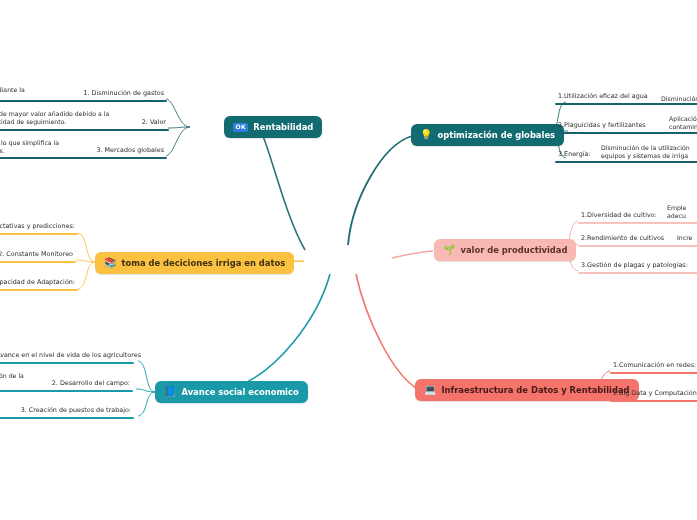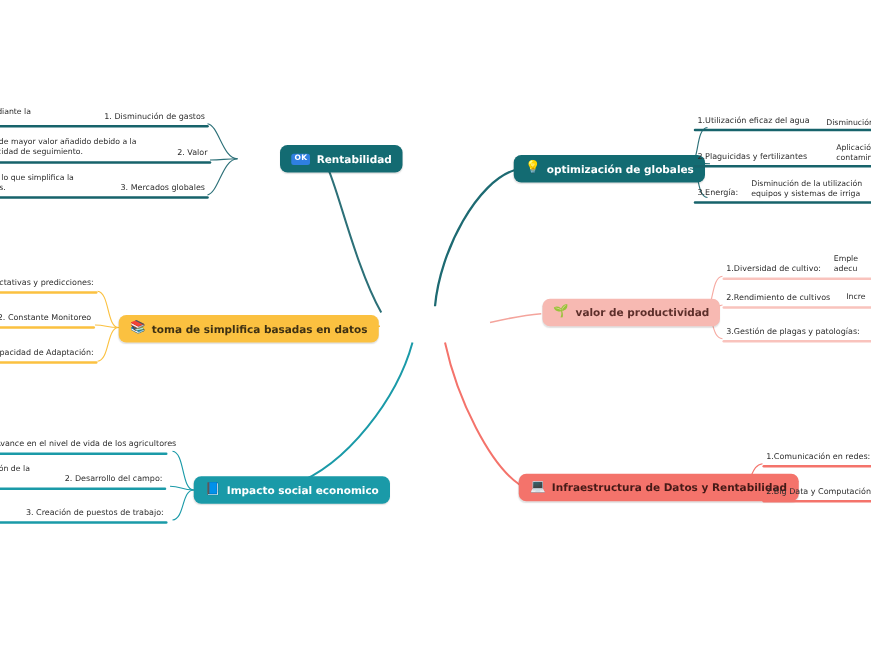--- a/index.html
+++ b/index.html
@@ -185,42 +185,42 @@
     <div class="bar bar-red"></div>
   </div>
 
   <div class="leaf" style="left:610px;top:389px;width:96px;">
     <div class="ltxt lft">2.Big Data y Computación Cl</div>
     <div class="bar bar-red"></div>
   </div>
 
   <div class="branch b-teal" style="left:155px;top:381px;">
     <span class="emj">📘</span>
-    <span>Impacto social economico</span>
+    <span>Avance social economico</span>
   </div>
 
   <div class="leaf" style="left:-12px;top:351px;width:146px;">
     <div class="ltxt">1.  Avance en el nivel de vida de los agricultores</div>
     <div class="bar bar-teal"></div>
   </div>
 
   <div class="leaf" style="left:-12px;top:379px;width:145px;">
     <div class="ltxt">2. Desarrollo del campo:</div>
     <div class="bar bar-teal"></div>
   </div>
   <div class="note" style="left:-12px;top:372px;">...ción de la</div>
 
   <div class="leaf" style="left:-12px;top:406px;width:146px;">
     <div class="ltxt">3. Creación de puestos de trabajo:</div>
     <div class="bar bar-teal"></div>
   </div>
 
   <div class="branch b-amber" style="left:95px;top:252px;">
     <span class="emj">📚</span>
-    <span>toma de simplifica basadas en datos</span>
+    <span>toma de deciciones irriga en datos</span>
   </div>
 
   <div class="leaf" style="left:-12px;top:222px;width:90px;">
     <div class="ltxt">...ectativas y predicciones:</div>
     <div class="bar bar-amber"></div>
   </div>
 
   <div class="leaf" style="left:-12px;top:250px;width:88px;">
     <div class="ltxt">2.  Constante Monitoreo</div>
     <div class="bar bar-amber"></div>

